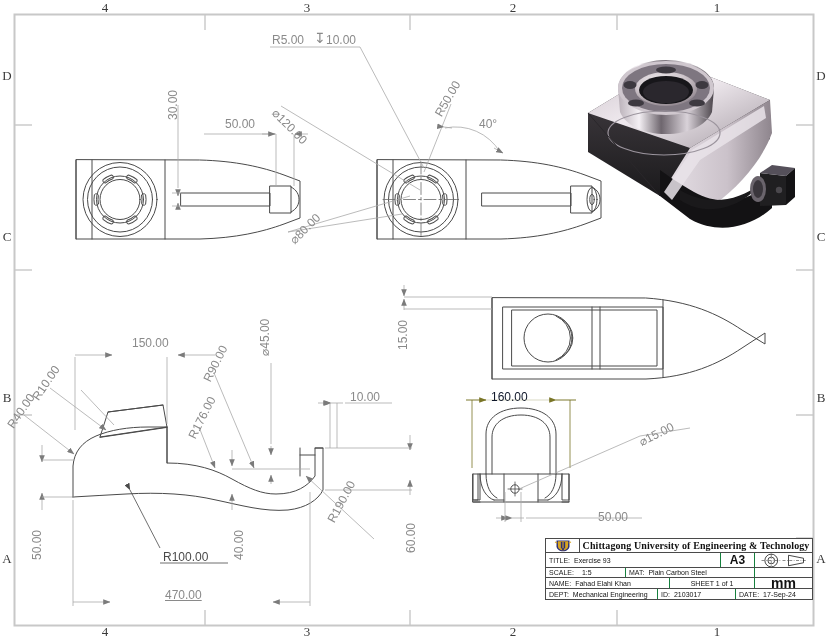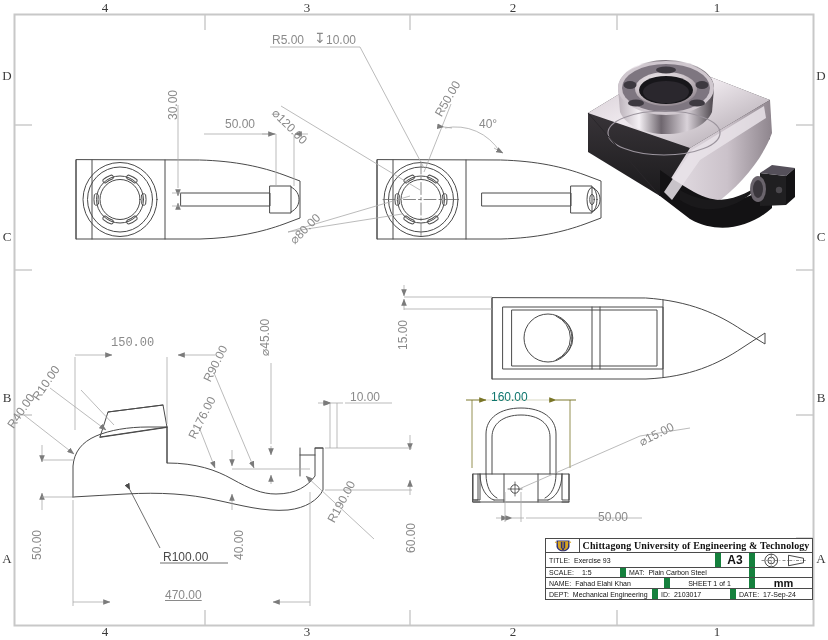--- a/index.html
+++ b/index.html
@@ -9,36 +9,36 @@
   #sheet{position:relative;width:828px;height:640px;background:#fff;}
   svg.layer{position:absolute;left:0;top:0;width:828px;height:640px;}
   .zone-label{position:absolute;font-family:"Liberation Serif","DejaVu Serif",serif;
      font-size:13px;color:#3a3a3a;text-align:center;}
   
   #titleblock{position:absolute;left:545px;top:538px;width:268px;height:62px;
      border:1px solid #4a4a4a;background:#fff;box-sizing:border-box;
      display:flex;flex-direction:column;font-size:7px;color:#111;}
   .tb-row{display:flex;border-bottom:1px solid #4a4a4a;box-sizing:border-box;}
   .tb-row:last-child{border-bottom:none;}
-  .tb-cell{display:flex;align-items:center;border-right:6px solid #15803d;
+  .tb-cell{display:flex;align-items:center;border-right:1px solid #15803d;
      box-sizing:border-box;padding:0 3px;overflow:hidden;white-space:nowrap;}
   .tb-cell:last-child{border-right:none;}
   .r1{height:14px;} .r2{height:15px;} .r3{height:11px;} .r4{height:11px;} .r5{height:11px;}
   #univ{font-family:"Liberation Serif","DejaVu Serif",serif;font-weight:bold;
      font-size:10px;letter-spacing:.1px;justify-content:center;flex:1;}
   .lbl{color:#222;}
   .val{margin-left:4px;color:#111;}
   #sizecell{font-weight:bold;font-size:12px;justify-content:center;width:34px;}
   #projcell{width:57px;justify-content:center;}
-  #unitcell{font-weight:bold;font-size:11px;justify-content:center;width:57px;}
+  #unitcell{font-weight:bold;font-size:14px;justify-content:center;width:57px;}
   #logocell{width:34px;justify-content:center;border-right:1px solid #4a4a4a;}
   .dimtxt{position:absolute;font-family:"Liberation Sans","DejaVu Sans",sans-serif;
      color:#8a8a8a;font-size:12px;white-space:nowrap;}
   .dimtxt.dark{color:#4a4a4a;}
-  .dimtxt.olive{color:#0f766e;}
+  .dimtxt.olive{color:#0f172a;}
 </style>
 </head>
 <body>
 
 <div id="sheet">
 
   <svg class="layer">
 
     <rect x="14.5" y="14.5" width="799" height="611" fill="none" stroke="#c8c8c8" stroke-width="2"></rect>
 
@@ -425,21 +425,21 @@
   <div class="dimtxt" style="left:225px;top:117px;">50.00</div>
 
   <div class="dimtxt" style="left:272px;top:33px;text-align:center;">R5.00</div>
   <span class="dimtxt" style="left:314px;top:30px;font-size:14px;">↧</span>
   <div class="dimtxt" style="left:326px;top:33px;">10.00</div>
   <div class="dimtxt" style="left:279px;top:106px;transform:rotate(45deg);transform-origin:left top;"><span>⌀</span><span>120.00</span></div>
   <div class="dimtxt" style="left:287px;top:237px;transform:rotate(-45deg);transform-origin:left top;"><span>⌀</span><span>80.00</span></div>
   <div class="dimtxt" style="left:444px;top:105px;transform:rotate(-60deg);transform-origin:left bottom;">R50.00</div>
   <div class="dimtxt" style="left:479px;top:117px;">40°</div>
 
-  <div class="dimtxt" style="left:111px;top:336px;font-family:Liberation Mono, monospace;">150.00</div>
+  <div class="dimtxt" style="left:132px;top:336px;">150.00</div>
   <div class="dimtxt" style="left:41px;top:389px;transform:rotate(-56deg);transform-origin:left bottom;">R10.00</div>
   <div class="dimtxt" style="left:16px;top:417px;transform:rotate(-56deg);transform-origin:left bottom;">R40.00</div>
   <div class="dimtxt" style="left:213px;top:370px;transform:rotate(-63deg);transform-origin:left bottom;">R90.00</div>
   <div class="dimtxt" style="left:258px;top:356px;transform:rotate(-90deg);transform-origin:left top;"><span>⌀</span><span>45.00</span></div>
   <div class="dimtxt" style="left:198px;top:427px;transform:rotate(-63deg);transform-origin:left bottom;">R176.00</div>
   <div class="dimtxt" style="left:350px;top:390px;">10.00</div>
   <div class="dimtxt" style="left:30px;top:560px;transform:rotate(-90deg);transform-origin:left top;">50.00</div>
   <div class="dimtxt" style="left:232px;top:560px;transform:rotate(-90deg);transform-origin:left top;">40.00</div>
   <div class="dimtxt" style="left:404px;top:553px;transform:rotate(-90deg);transform-origin:left top;">60.00</div>
   <div class="dimtxt dark" style="left:163px;top:550px;font-size:12px;">R100.00</div>

